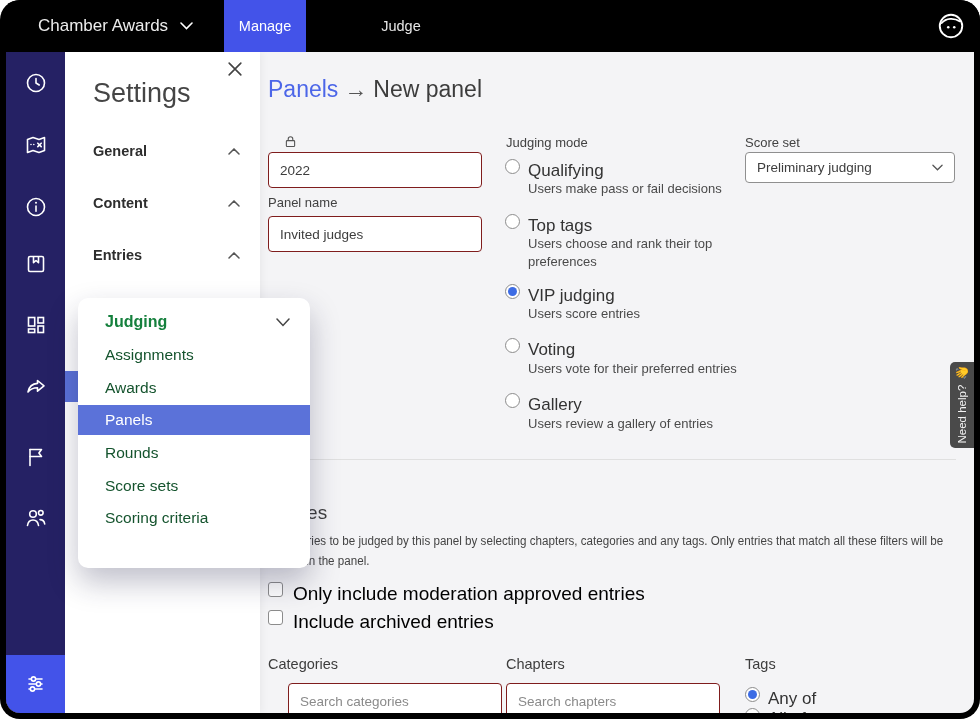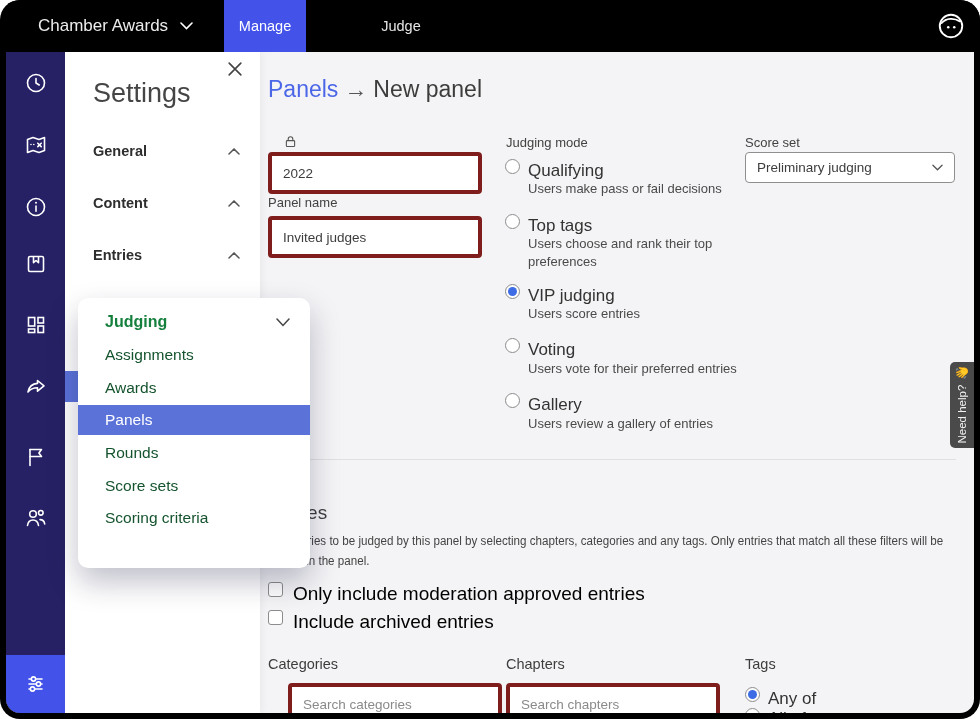--- a/index.html
+++ b/index.html
@@ -27,21 +27,21 @@
   .drawer-close{position:absolute;right:12px;top:10px;width:20px;height:20px;cursor:pointer;}
   .drawer-title{position:absolute;left:28px;top:26px;font-size:27px;font-weight:300;color:#454545;}
   .drawer-section{position:absolute;left:28px;right:20px;height:24px;display:flex;align-items:center;justify-content:space-between;font-size:14.5px;font-weight:bold;color:#2e2e2e;cursor:pointer;}
   .hidden-row{position:absolute;left:0;width:195px;height:31px;background:#5b72d9;color:#fff;font-size:15.5px;display:flex;align-items:center;padding-left:28px;}
 
   
   .crumb{position:absolute;left:262px;top:24px;font-size:23px;color:#3c3c3c;z-index:5;}
   .crumb .link{color:#4c66e8;cursor:pointer;}
   .crumb .arrow{color:#555;padding:0 6px;}
   .field-label{position:absolute;font-size:13px;color:#424242;display:flex;align-items:center;gap:6px;z-index:5;flex-direction:column;}
-  .text-input{position:absolute;width:214px;height:30px;border:4px solid #7f1d1d;border-radius:4px;background:#fff;font-size:13.5px;color:#3d3d3d;padding:17px 11px;z-index:5;}
+  .text-input{position:absolute;width:214px;height:30px;border:1px solid #7f1d1d;border-radius:4px;background:#fff;font-size:13.5px;color:#3d3d3d;padding:17px 11px;z-index:5;}
   .text-input::placeholder{color:#8a8a8a;}
   .select{position:absolute;width:210px;height:31px;border:1px solid #8f8f8f;border-radius:4px;background:#fff;font-size:13.5px;color:#3d3d3d;display:flex;align-items:center;padding:0 11px;justify-content:space-between;cursor:pointer;z-index:5;}
   .radio{position:absolute;width:15px;height:15px;border:1.5px solid #8c8c8c;border-radius:50%;background:#fff;display:flex;align-items:center;justify-content:center;cursor:pointer;z-index:5;}
   .radio .dot{width:9px;height:9px;border-radius:50%;background:#3d6ce4;}
   .radio-label{position:absolute;font-size:17px;color:#333;cursor:pointer;z-index:5;}
   .radio-desc{position:absolute;font-size:13px;color:#4a4a4a;line-height:18px;z-index:5;}
   .divider{position:absolute;left:262px;width:688px;height:1px;background:#e0e0e0;z-index:5;}
   .sec-heading{position:absolute;left:262px;font-size:19px;color:#3d3d3d;z-index:5;}
   .para{position:absolute;left:262px;font-size:12.5px;color:#444;line-height:20px;white-space:nowrap;transform:scaleX(.93);transform-origin:left top;z-index:5;}
   .checkbox{position:absolute;left:262px;width:15px;height:15px;border:1.5px solid #8c8c8c;border-radius:3px;background:#fff;cursor:pointer;z-index:5;}

